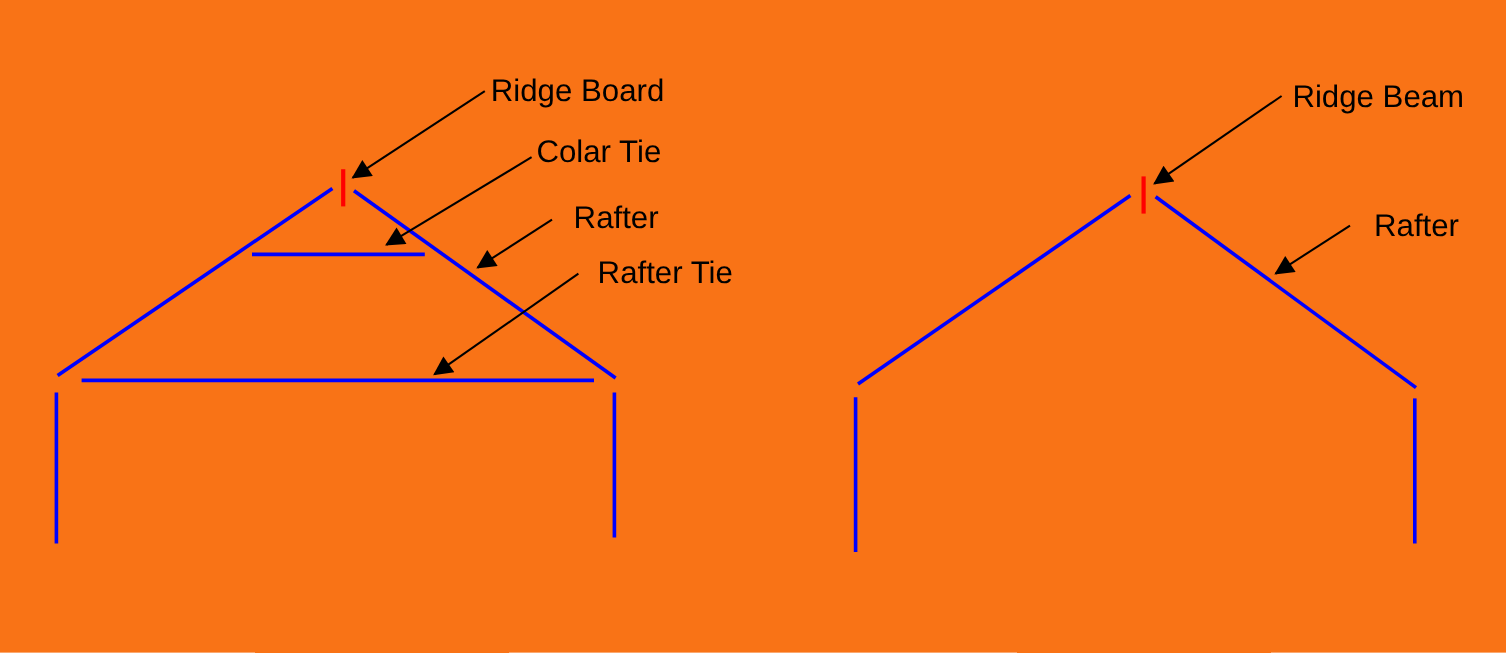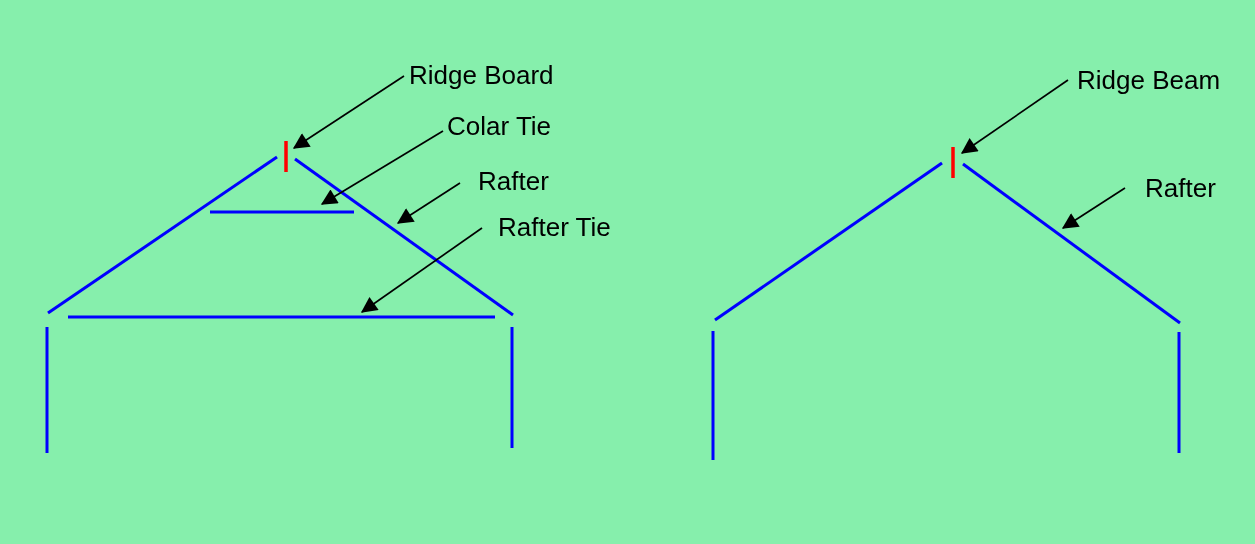--- a/index.html
+++ b/index.html
@@ -4,21 +4,21 @@
 <style>
   html, body {
     margin: 0;
     padding: 0;
     background: #ffffff;
   }
   #canvas {
     position: relative;
     width: 1255px;
     height: 544px;
-    background: #86efac;
+    background: #f97316;
     overflow: hidden;
     font-family: "Liberation Sans", sans-serif;
   }
   svg text {
     font-family: "Liberation Sans", sans-serif;
     font-size: 26px;
     fill: #000000;
   }
   .member {
     stroke-width: 3;

